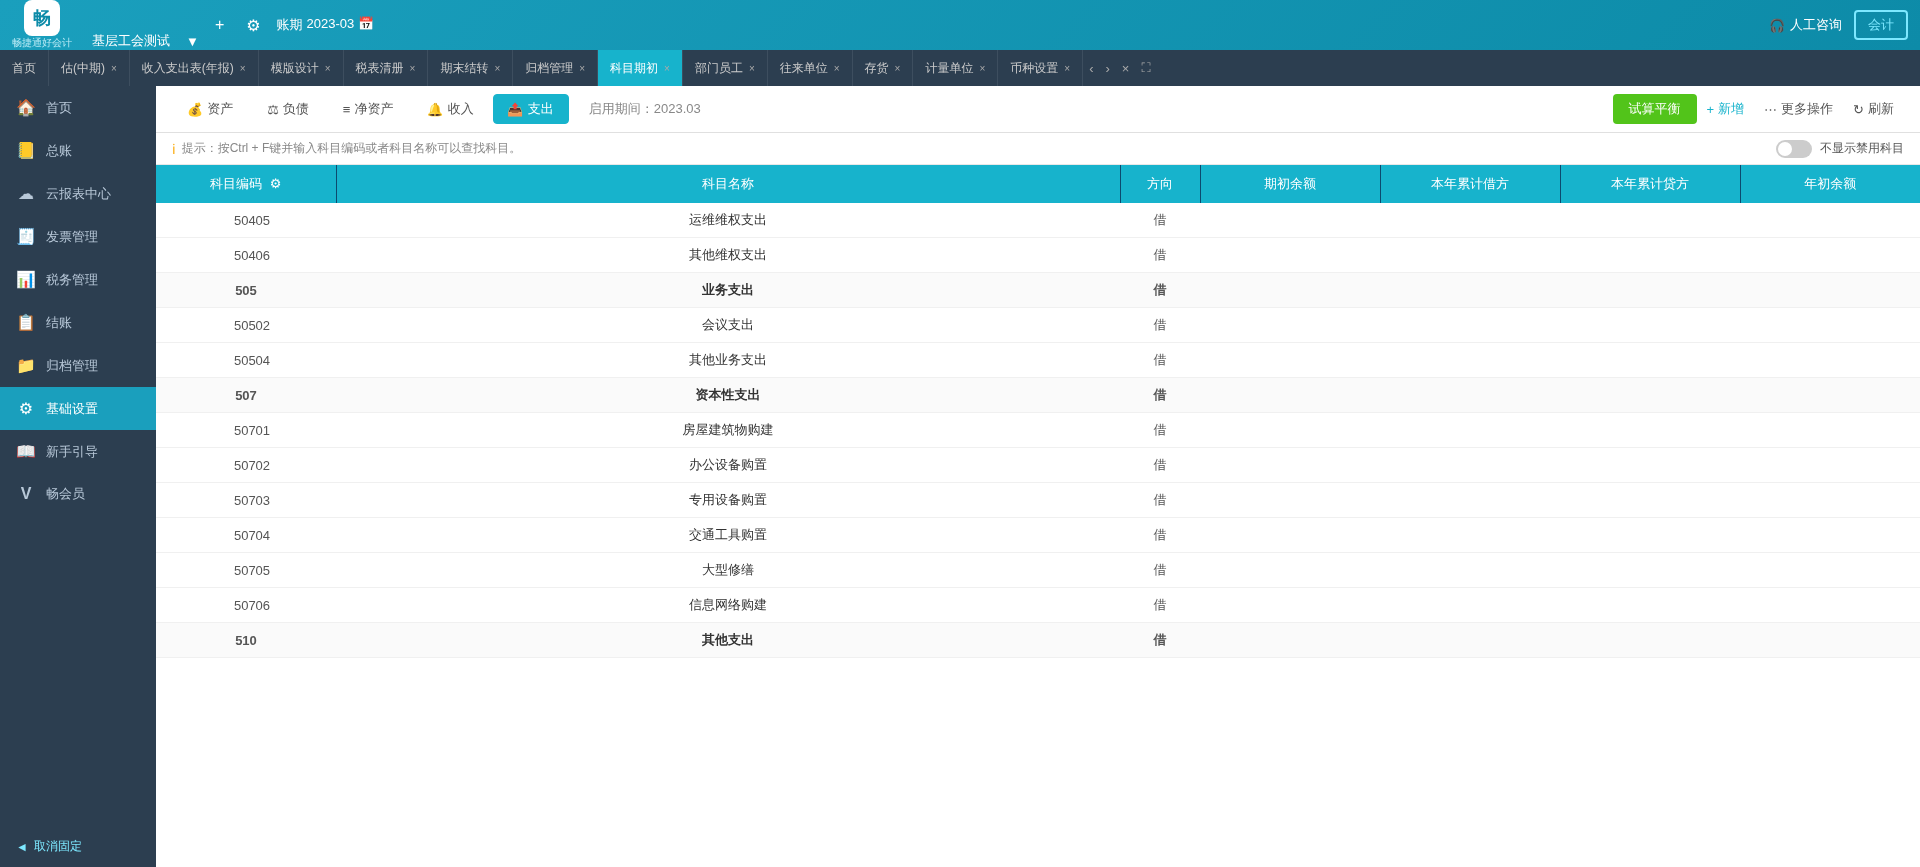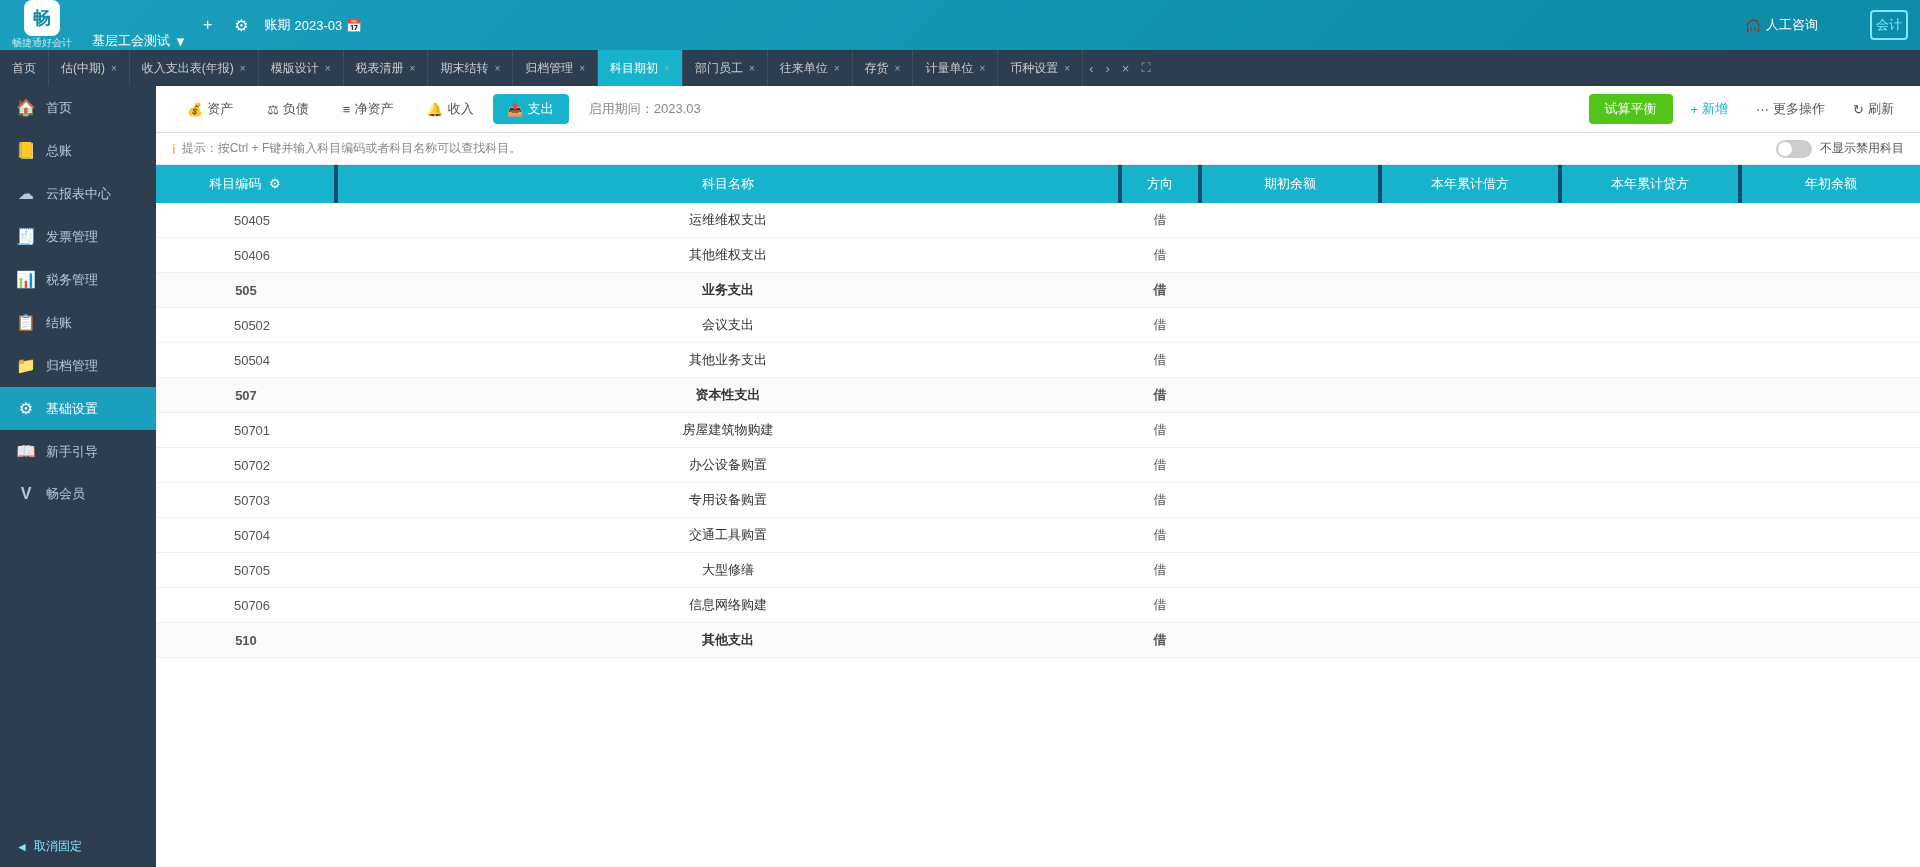--- a/index.html
+++ b/index.html
@@ -23,40 +23,39 @@
     }
     .logo-icon {
       width: 36px; height: 36px;
       background: white;
       border-radius: 8px;
       display: flex; align-items: center; justify-content: center;
       font-size: 18px; color: #0d8ba8; font-weight: bold;
     }
     .logo-subtitle { color: #b8eaf5; font-size: 10px; }
     .company-selector {
-      display: flex; align-items: center; gap: 4px;
+      display: flex; align-items: center; gap: 16px;
       color: white; font-size: 13px; cursor: pointer; margin-top: 32px;
     }
     .add-btn, .setting-btn {
       color: white; font-size: 16px; cursor: pointer; padding: 2px 6px;
     }
-    .period-area { color: white; font-size: 13px; display: flex; align-items: center; gap: 4px; }
+    .period-area { color: white; font-size: 13px; display: flex; gap: 4px; }
     .period-icon { color: #7de8ff; }
     .spacer { flex: 1; }
     .top-right { display: flex; align-items: center; gap: 12px; }
     .help-btn { color: white; font-size: 13px; cursor: pointer; display: flex; align-items: center; gap: 4px; }
     .kuaiji-btn {
       border: 2px solid #7de8ff;
       color: #7de8ff;
       background: transparent;
-      padding: 4px 4px;
+      padding: 4px 12px;
       border-radius: 4px;
       font-size: 13px;
       cursor: pointer;
-      margin-left: 40px;
     }
 
     
     .tab-bar {
       height: 36px;
       background: #2c3e50;
       display: flex;
       align-items: stretch;
       flex-shrink: 0;
       overflow: hidden;
@@ -144,21 +143,21 @@
       color: white;
       border-color: #17b3cc;
     }
     .period-label {
       margin-left: 16px;
       color: #888;
       font-size: 13px;
     }
     .sub-tab-right {
       margin-left: auto;
-      display: flex; align-items: center; gap: 8px;
+      display: flex; align-items: center; 
     }
     .balance-btn {
       background: #52c41a;
       color: white;
       border: none;
       padding: 6px 16px;
       border-radius: 4px;
       font-size: 13px;
       cursor: pointer;
     }
@@ -226,21 +225,21 @@
     }
     thead tr {
       background: #17b3cc;
       color: white;
       font-size: 13px;
     }
     thead th {
       padding: 10px 12px;
       text-align: center;
       font-weight: normal;
-      border-right: 4px solid #0c4a6e;
+      border-right: 1px solid #0c4a6e;
     }
     thead th:last-child { border-right: none; padding-left: 12px; }
     tbody tr {
       border-bottom: 1px solid #f0f0f0;
     }
     tbody td {
       padding: 8px 12px;
       color: #333;
       font-size: 13px;
     }

